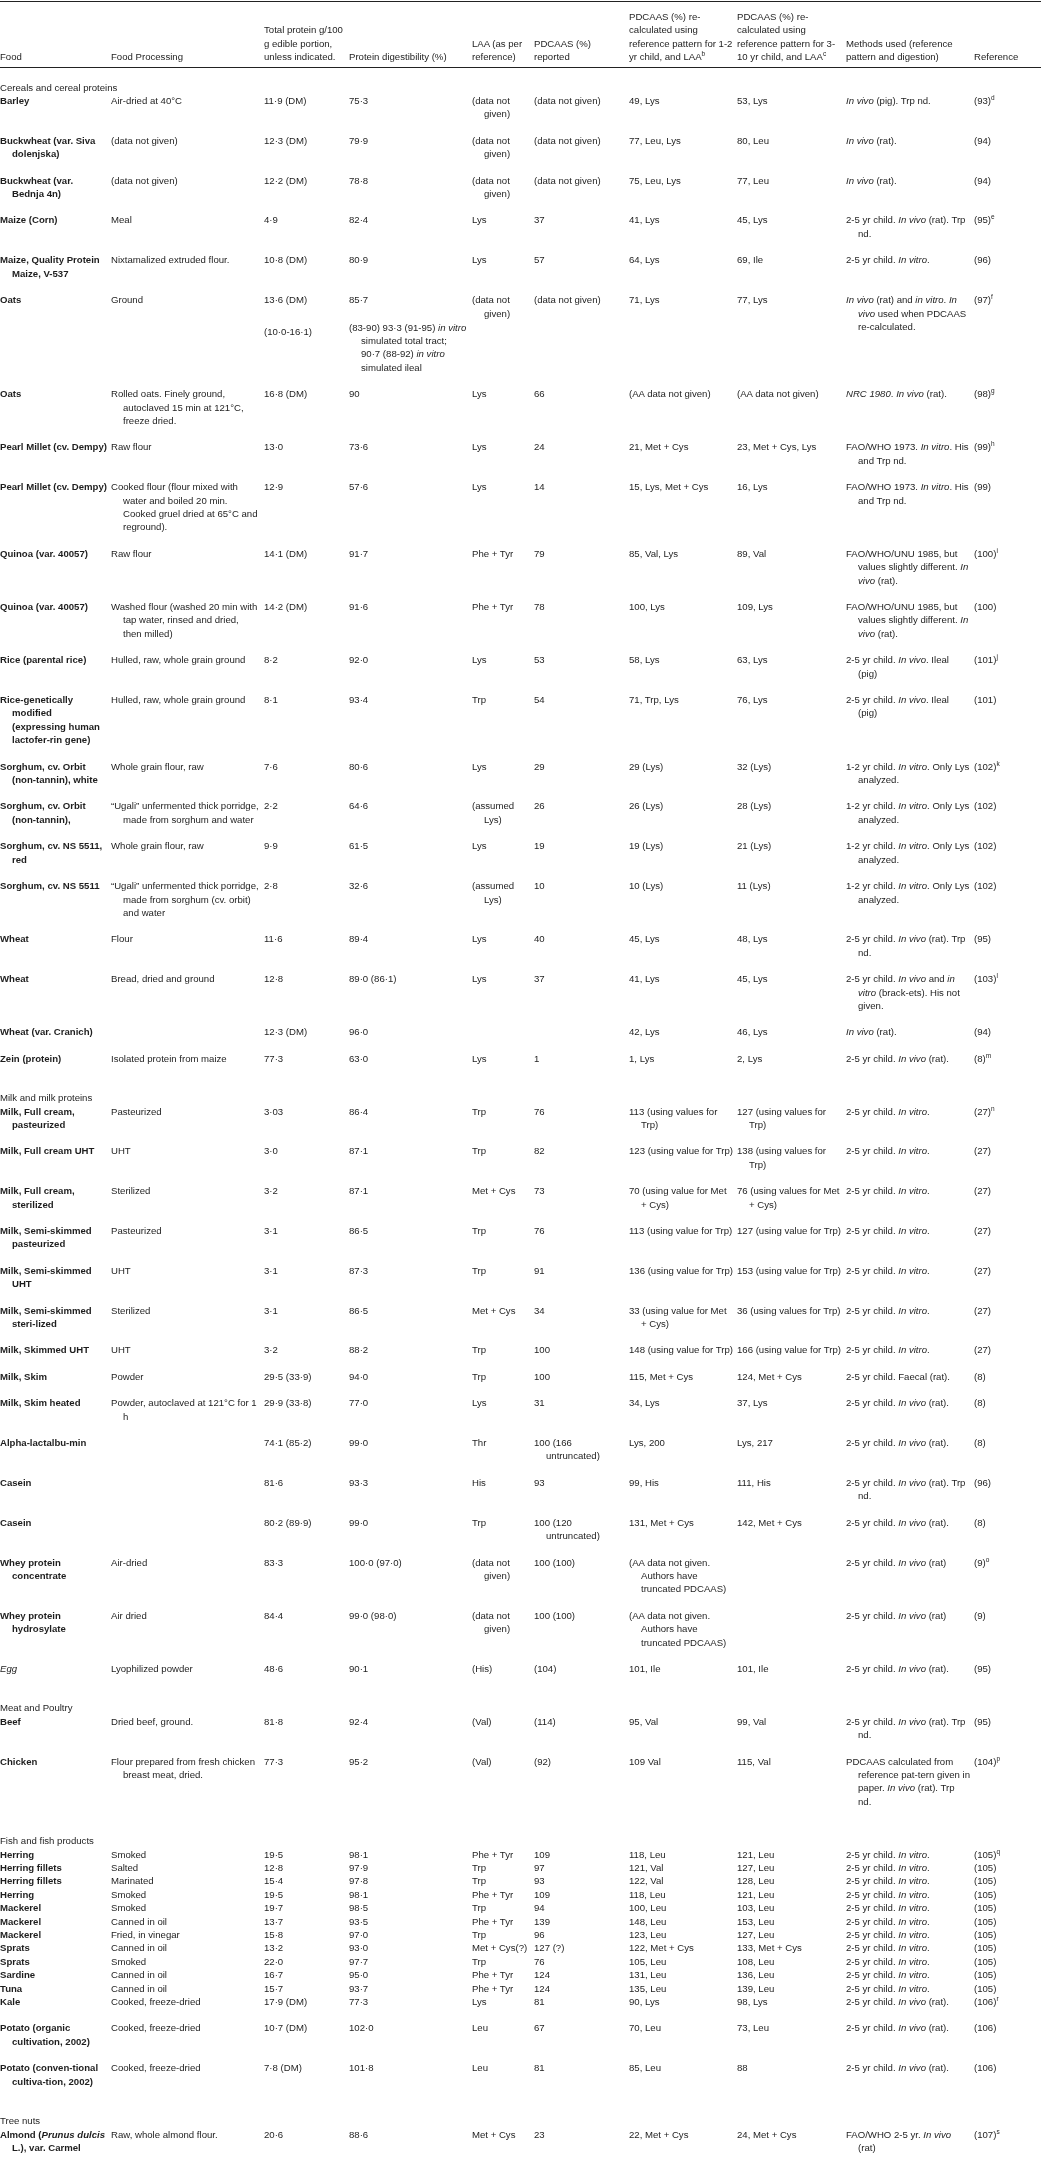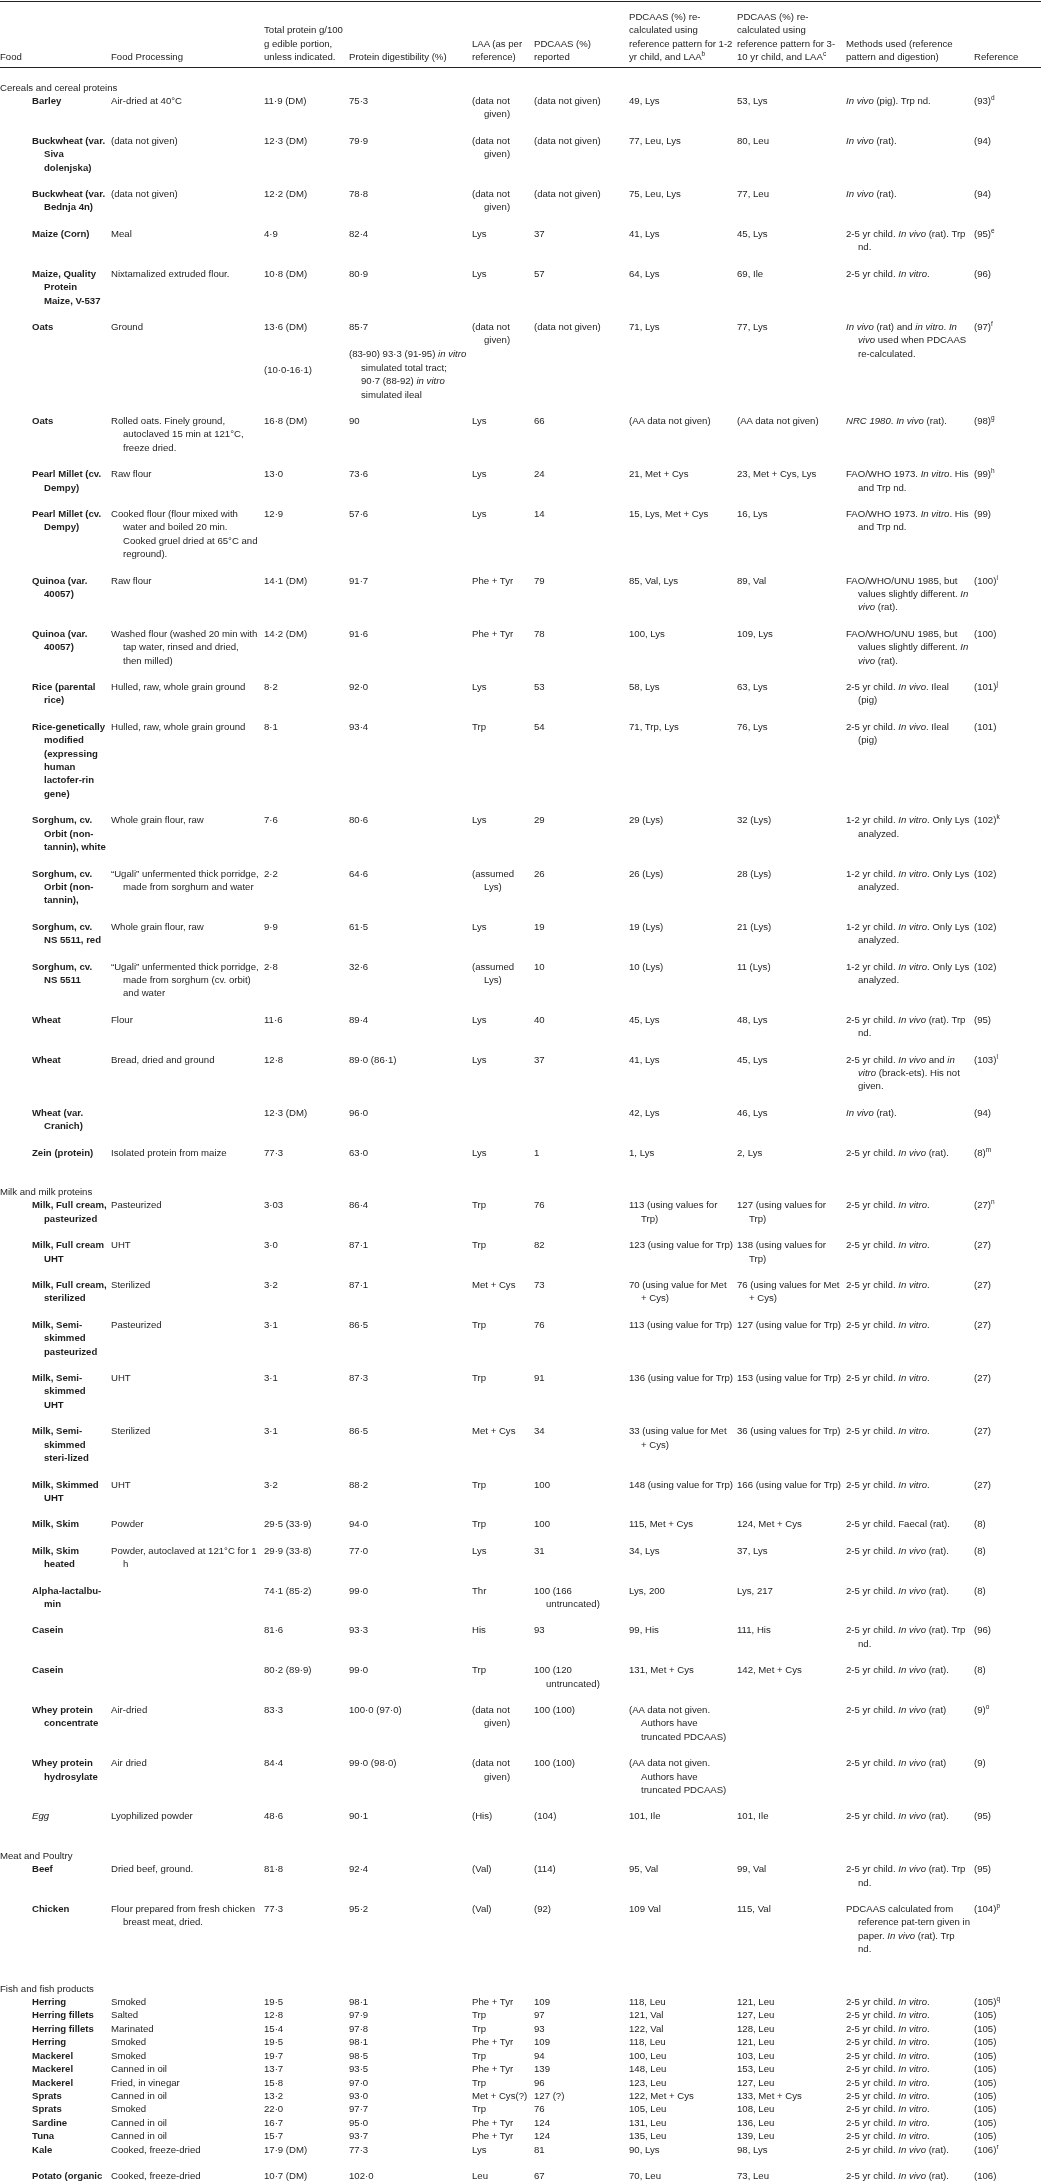--- a/index.html
+++ b/index.html
@@ -32,21 +32,21 @@
     line-height: 13.4px;
   }
   tbody td {
     vertical-align: top;
     padding: 0 4px 13px 0;
     text-align: left;
   }
   tbody tr.tight td { padding-bottom: 0; }
   tr.section td { padding: 13px 0 0 0; }
   tr.section.first td { padding-top: 13px; }
-  td.food { font-weight: bold; padding-left: 32px; }
+  td.food { font-weight: bold; }
   td.food.plain { font-weight: normal; font-style: italic; }
   .hang { display: block; padding-left: 12px; text-indent: -12px; }
   sup { font-size: 6.5px; line-height: 0; vertical-align: 4px; }
   i { font-style: italic; }
 </style>
 </head>
 <body>
 
 <div class="wrap">
   <div class="top-rule"></div>
@@ -235,21 +235,21 @@
         </tr>
         <tr>
           <td class="food">
             <span class="hang">Oats</span>
           </td>
           <td>
             <span class="hang">Ground</span>
           </td>
           <td>
             <span class="hang">13·6 (DM)</span>
-            <span class="hang" style="margin-top: 30px;">(10·0-16·1)</span>
+            <span class="hang" style="margin-top: 18px;">(10·0-16·1)</span>
           </td>
           <td>
             <span class="hang">85·7</span>
             <span class="hang" style="margin-top: 14px;">(83-90) 93·3 (91-95) <i>in vitro</i> simulated total tract; 90·7 (88-92) <i>in vitro</i> simulated ileal</span>
           </td>
           <td>
             <span class="hang">(data not given)</span>
           </td>
           <td>
             <span class="hang">(data not given)</span>

